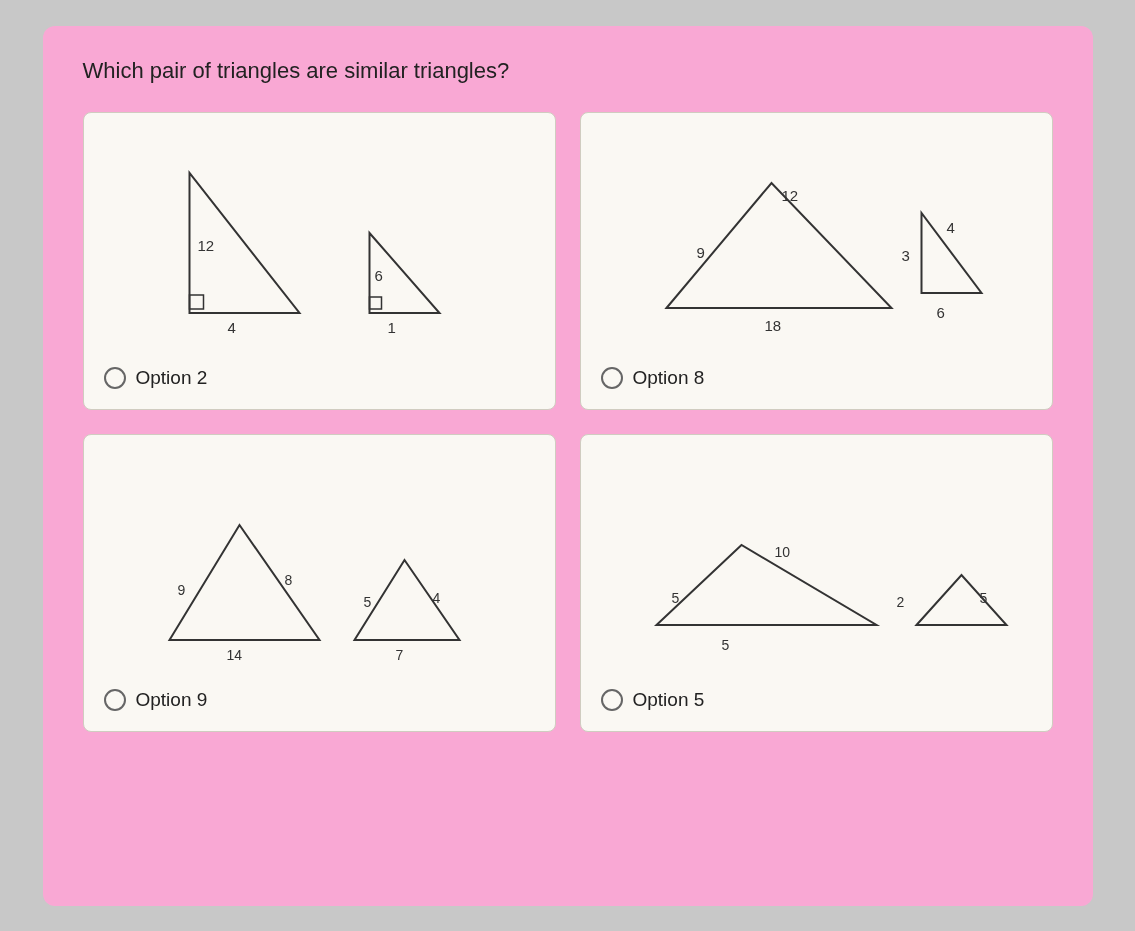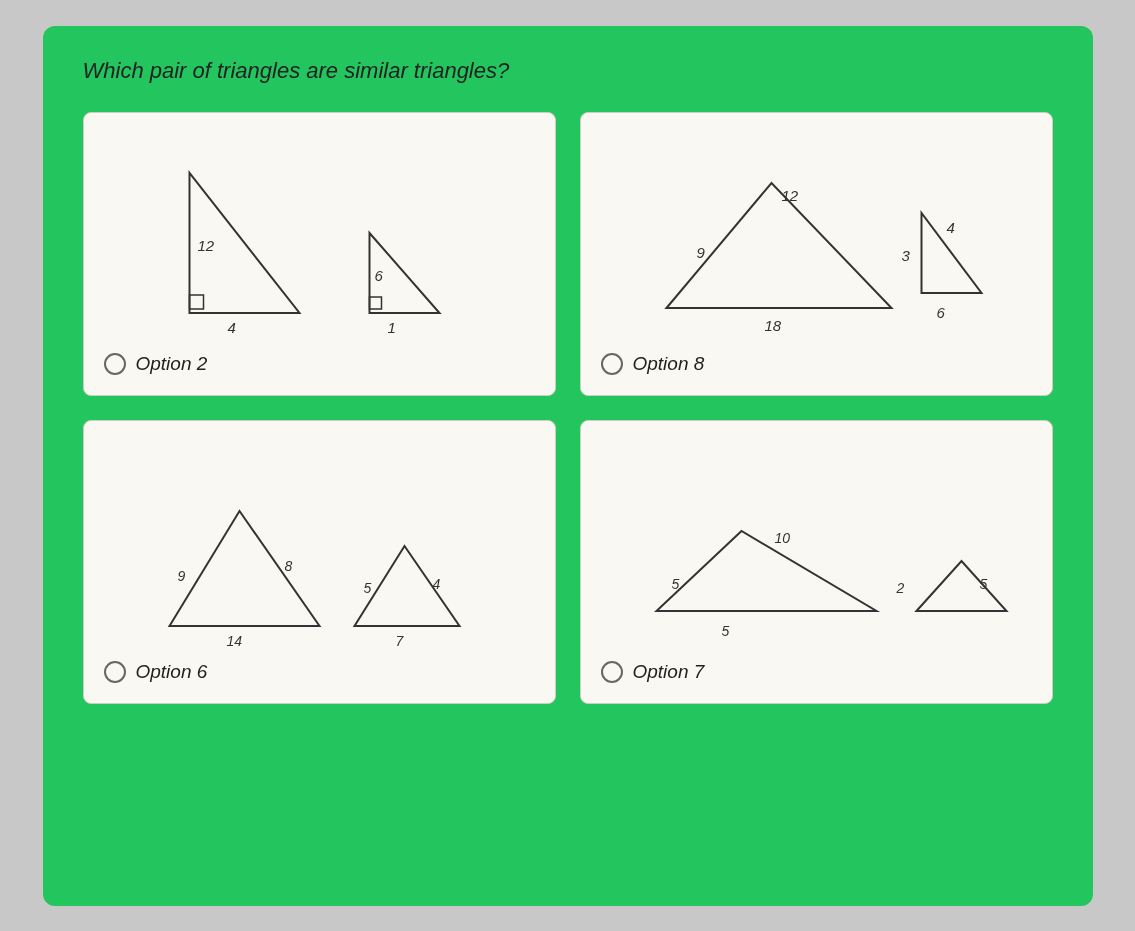--- a/index.html
+++ b/index.html
@@ -5,26 +5,25 @@
     * { box-sizing: border-box; margin: 0; padding: 0; }
     body {
       background: #c8c8c8;
       display: flex;
       justify-content: center;
       align-items: center;
       min-height: 100vh;
       font-family: Arial, sans-serif;
     }
     .card {
-      background: #22c55e;
+      background: #f9a8d4;
       border-radius: 12px;
       padding: 32px 40px 21px 40px;
       width: 1050px;
       min-height: 880px;
-      font-style: italic;
     }
     .question {
       font-size: 22px;
       font-weight: 400;
       color: #222;
       margin-bottom: 28px;
     }
     .options-grid {
       display: grid;
       grid-template-columns: 1fr 1fr;
@@ -43,20 +42,21 @@
       position: relative;
     }
     .option-svg {
       width: 100%;
       height: 220px;
     }
     .option-label {
       display: flex;
       align-items: center;
       gap: 10px;
+      margin-top: 14px;
       font-size: 19px;
       color: #222;
     }
     .radio-circle {
       width: 22px;
       height: 22px;
       border-radius: 50%;
       border: 2px solid #666;
       display: inline-block;
       background: transparent;
@@ -134,21 +134,21 @@
         <polygon points="245,185 295,105 350,185" fill="none" stroke="#333" stroke-width="2"></polygon>
 
         <text x="254" y="152" font-size="14" fill="#333">5</text>
 
         <text x="323" y="148" font-size="14" fill="#333">4</text>
 
         <text x="286" y="205" font-size="14" fill="#333">7</text>
       </svg>
       <div class="option-label">
         <span class="radio-circle"></span>
-        <span>Option 6</span>
+        <span>Option 9</span>
       </div>
     </div>
 
     <div class="option-box">
       <svg class="option-svg" viewBox="0 0 420 220">
 
         <polygon points="50,170 135,90 270,170" fill="none" stroke="#333" stroke-width="2"></polygon>
 
         <text x="65" y="148" font-size="14" fill="#333">5</text>
 
@@ -157,18 +157,18 @@
         <text x="115" y="195" font-size="14" fill="#333">5</text>
 
         <polygon points="310,170 355,120 400,170" fill="none" stroke="#333" stroke-width="2"></polygon>
 
         <text x="290" y="152" font-size="14" fill="#333">2</text>
 
         <text x="373" y="148" font-size="14" fill="#333">5</text>
       </svg>
       <div class="option-label">
         <span class="radio-circle"></span>
-        <span>Option 7</span>
+        <span>Option 5</span>
       </div>
     </div>
 
   </div>
 </div>
 
 </body></html>

